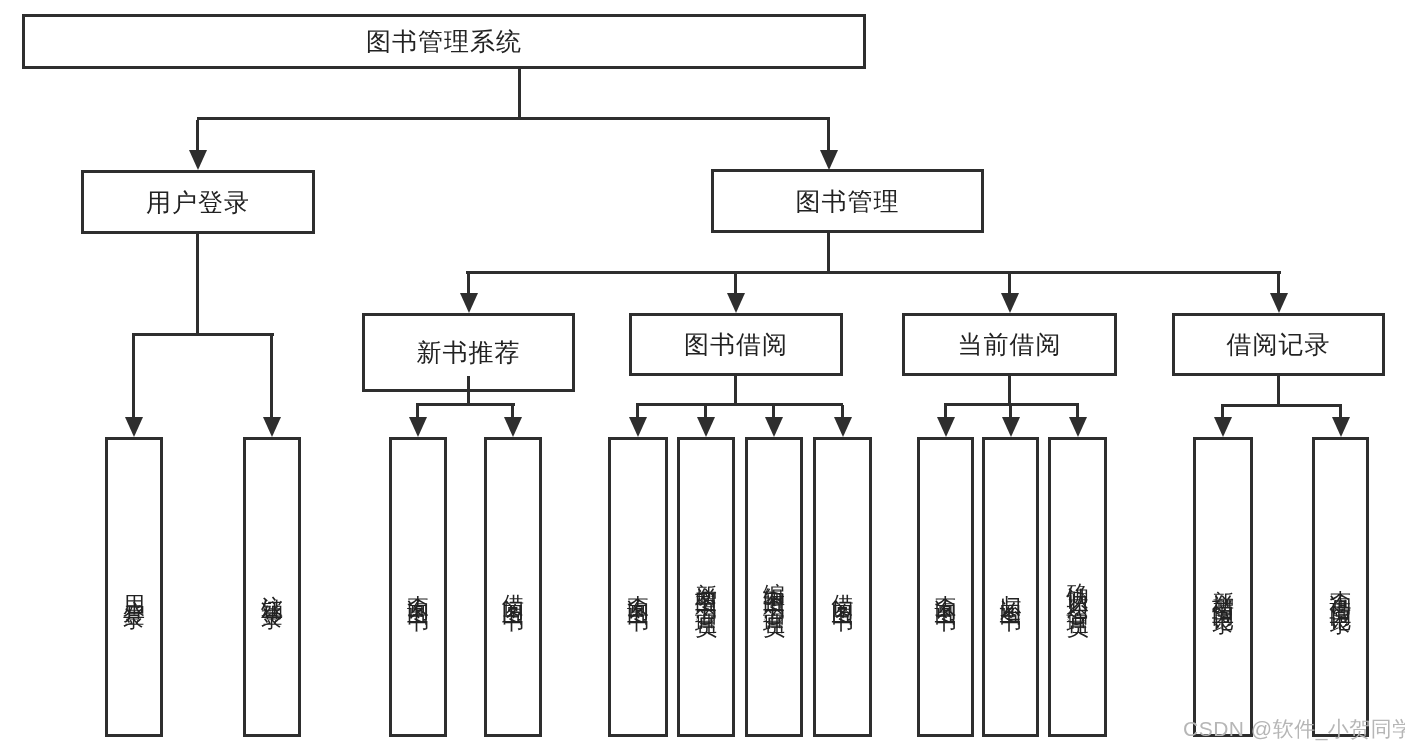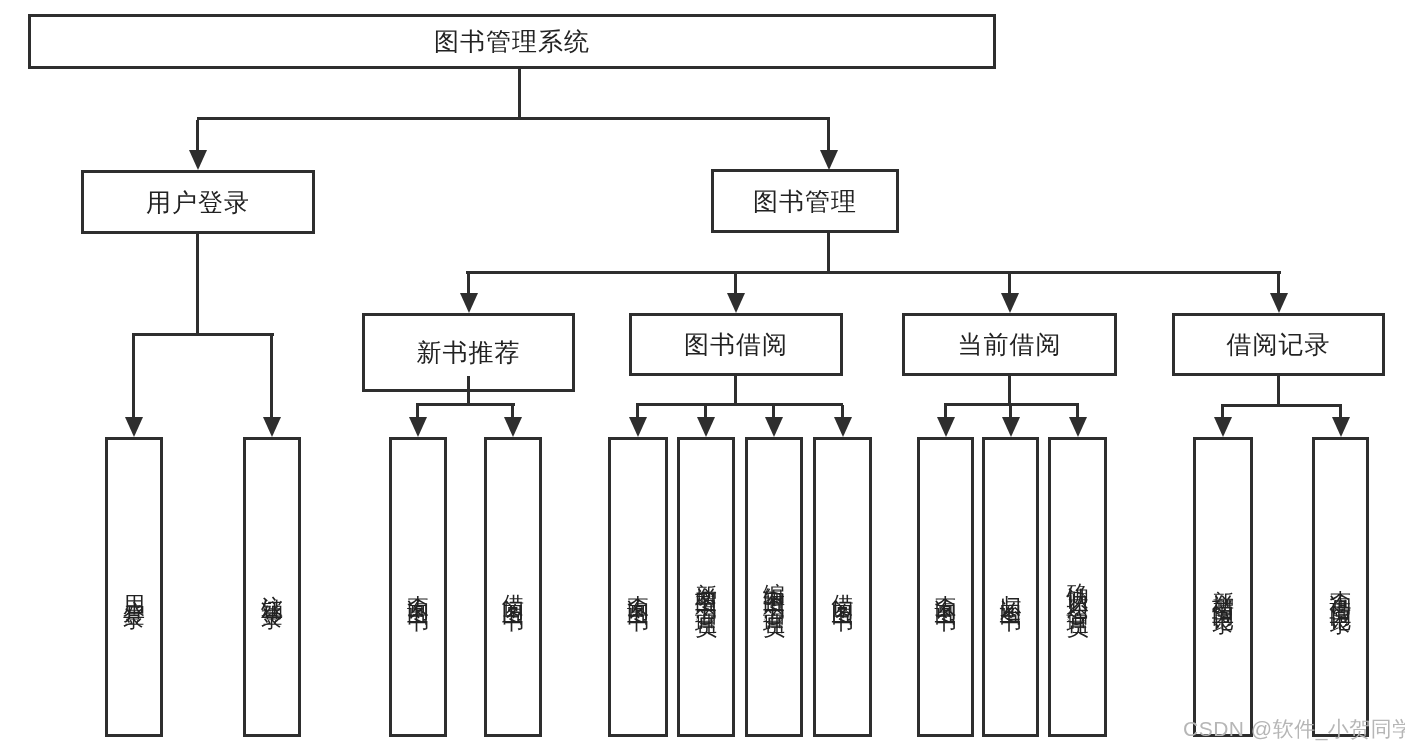--- a/index.html
+++ b/index.html
@@ -24,33 +24,33 @@
        border-top:20px solid #2e2e2e;}
 
   .watermark{position:absolute;left:1183px;top:715px;font-size:21px;color:#b6b6b6;
        letter-spacing:0.5px;white-space:nowrap;z-index:20;}
 </style>
 </head>
 <body>
 
 <div class="stage">
 
-  <div class="box" style="left:28px;top:14px;width:968px;height:55px;">
+  <div class="box" style="left:22px;top:14px;width:844px;height:55px;">
     <span class="hlabel">图书管理系统</span>
   </div>
 
   <div class="vline" style="left:518px;top:69px;height:50px;"></div>
   <div class="hline" style="left:197px;top:117px;width:633px;"></div>
   <div class="arrow" style="left:196px;top:120px;height:30px;"></div>
   <div class="arrow" style="left:827px;top:120px;height:30px;"></div>
 
   <div class="box" style="left:81px;top:170px;width:234px;height:64px;">
     <span class="hlabel">用户登录</span>
   </div>
-  <div class="box" style="left:711px;top:169px;width:188px;height:64px;">
+  <div class="box" style="left:711px;top:169px;width:273px;height:64px;">
     <span class="hlabel">图书管理</span>
   </div>
 
   <div class="vline" style="left:196px;top:234px;height:101px;"></div>
   <div class="hline" style="left:132px;top:333px;width:142px;"></div>
   <div class="arrow" style="left:132px;top:335px;height:82px;"></div>
   <div class="arrow" style="left:270px;top:335px;height:82px;"></div>
 
   <div class="vline" style="left:827px;top:233px;height:40px;"></div>
   <div class="hline" style="left:466px;top:271px;width:815px;"></div>

